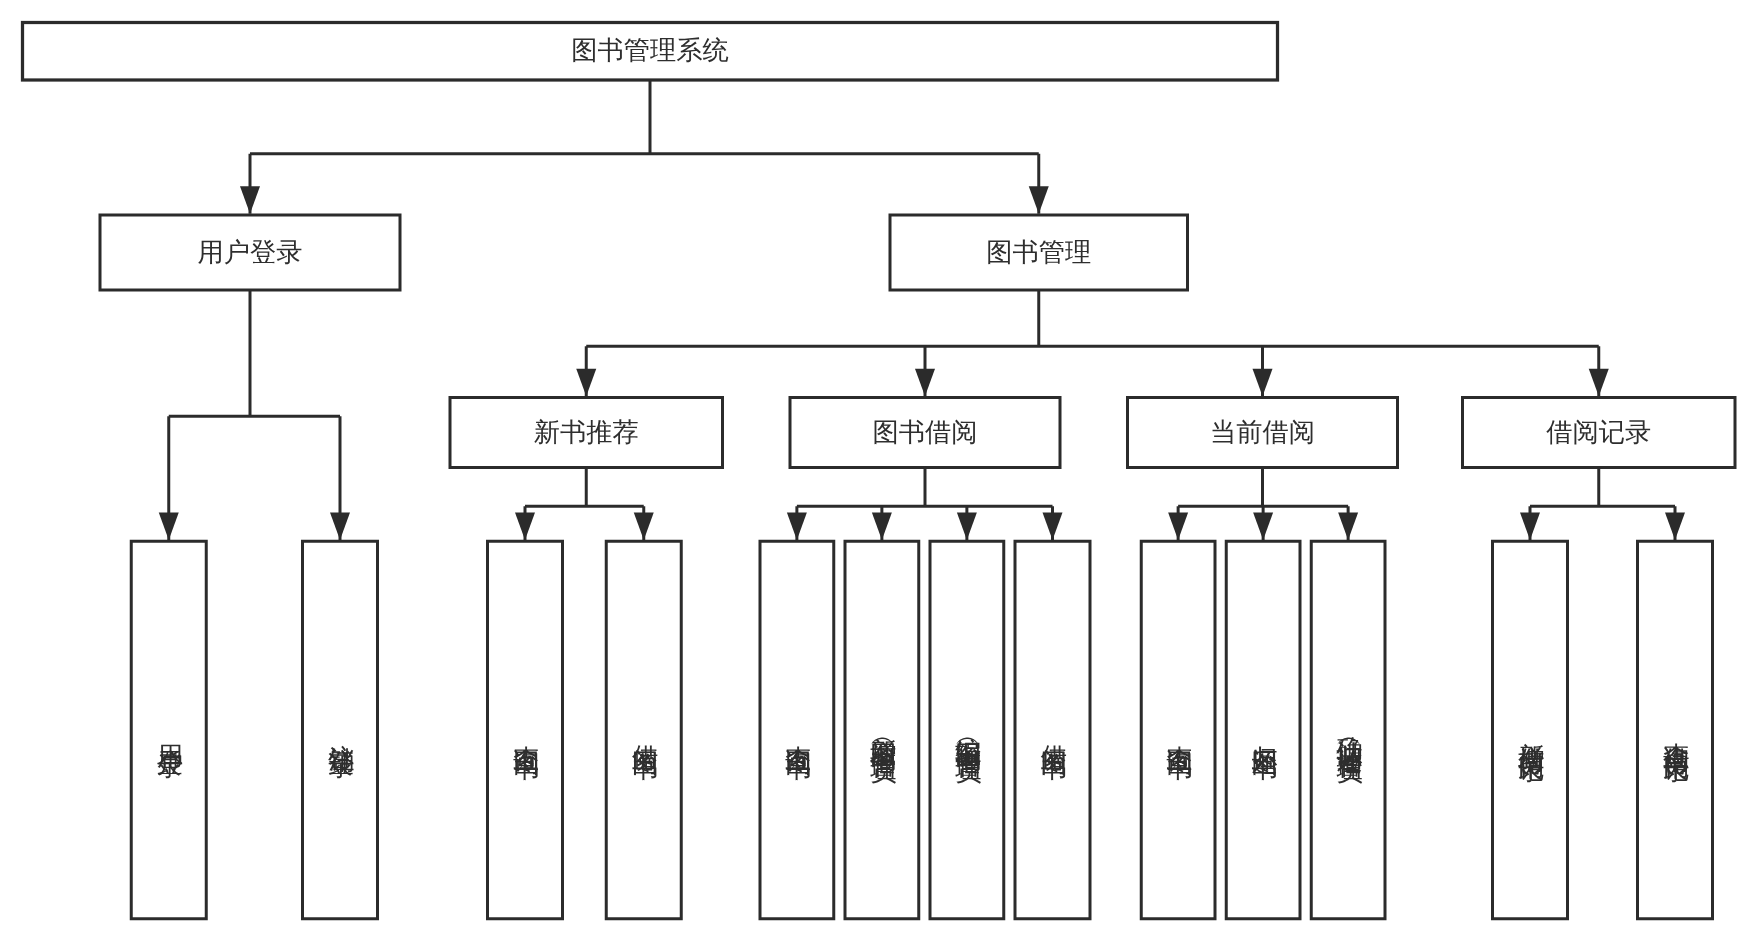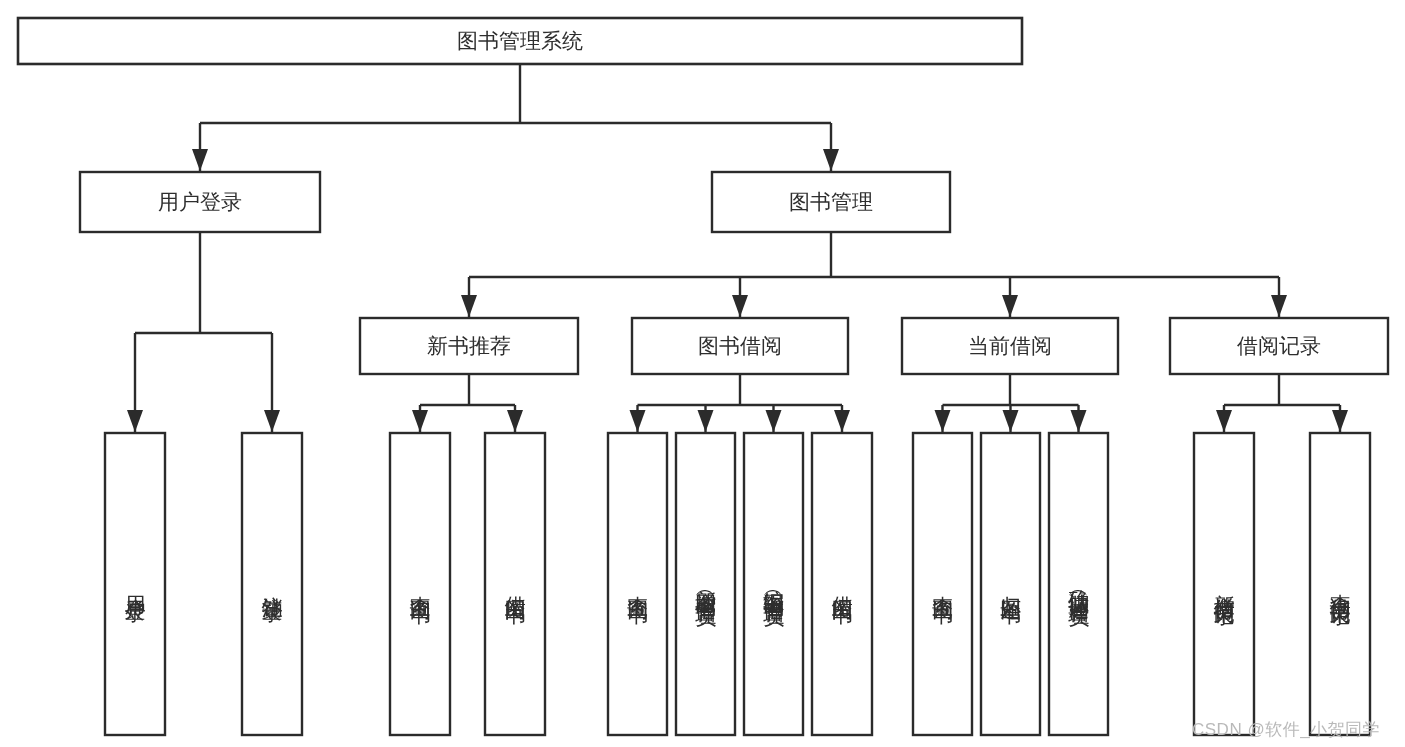--- a/index.html
+++ b/index.html
@@ -209,14 +209,13 @@
       <div class="leaf-label-wrap" style="left: 1049px; top: 433px; width: 59px; height: 302px;">
         <div class="leaf-label">确认归还（管理员）</div>
       </div>
       <div class="leaf-label-wrap" style="left: 1194px; top: 433px; width: 60px; height: 302px;">
         <div class="leaf-label">新增借阅记录</div>
       </div>
       <div class="leaf-label-wrap" style="left: 1310px; top: 433px; width: 60px; height: 302px;">
         <div class="leaf-label">查询借阅记录</div>
       </div>
     </div>
-  <div class="watermark" style="left: 1192px; top: 718px;">CSDN @软件_小贺同学</div>
 </div>
 
 </body></html>

